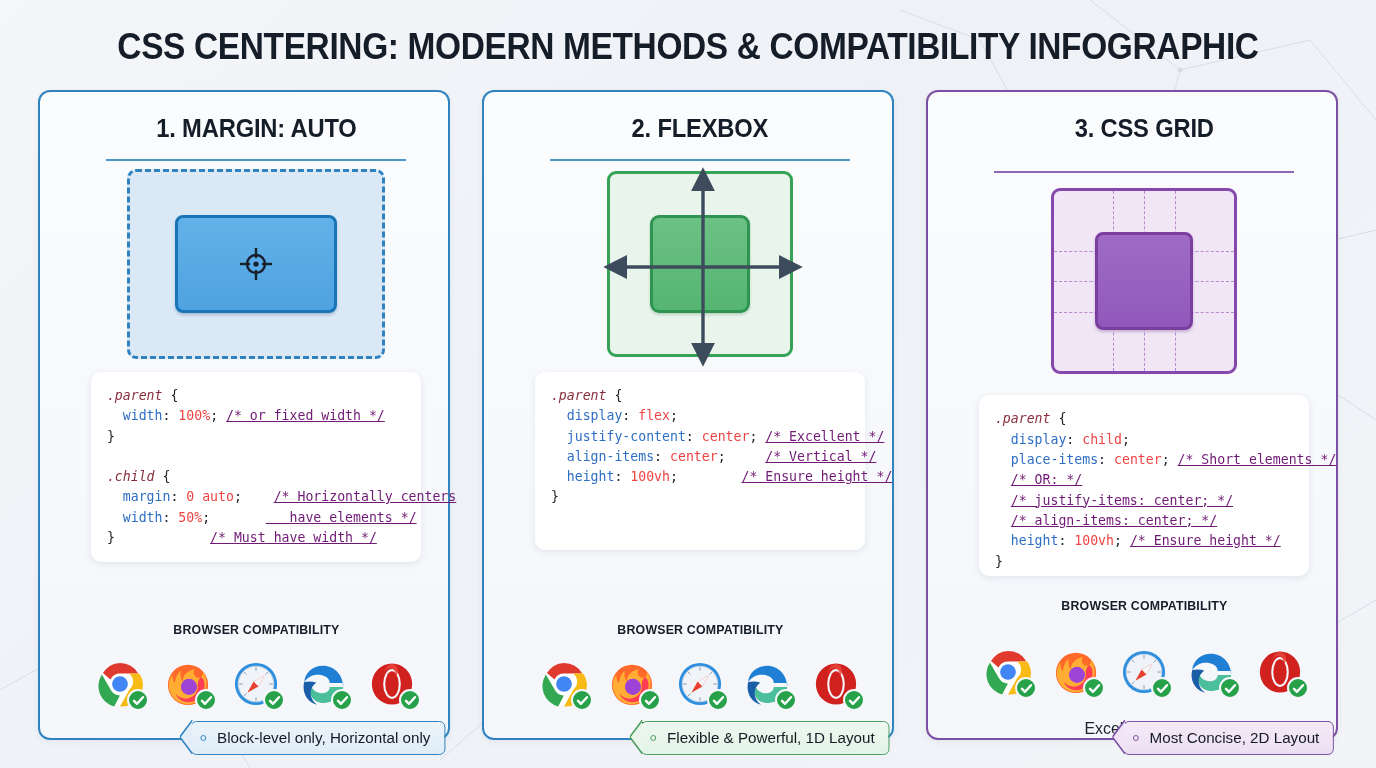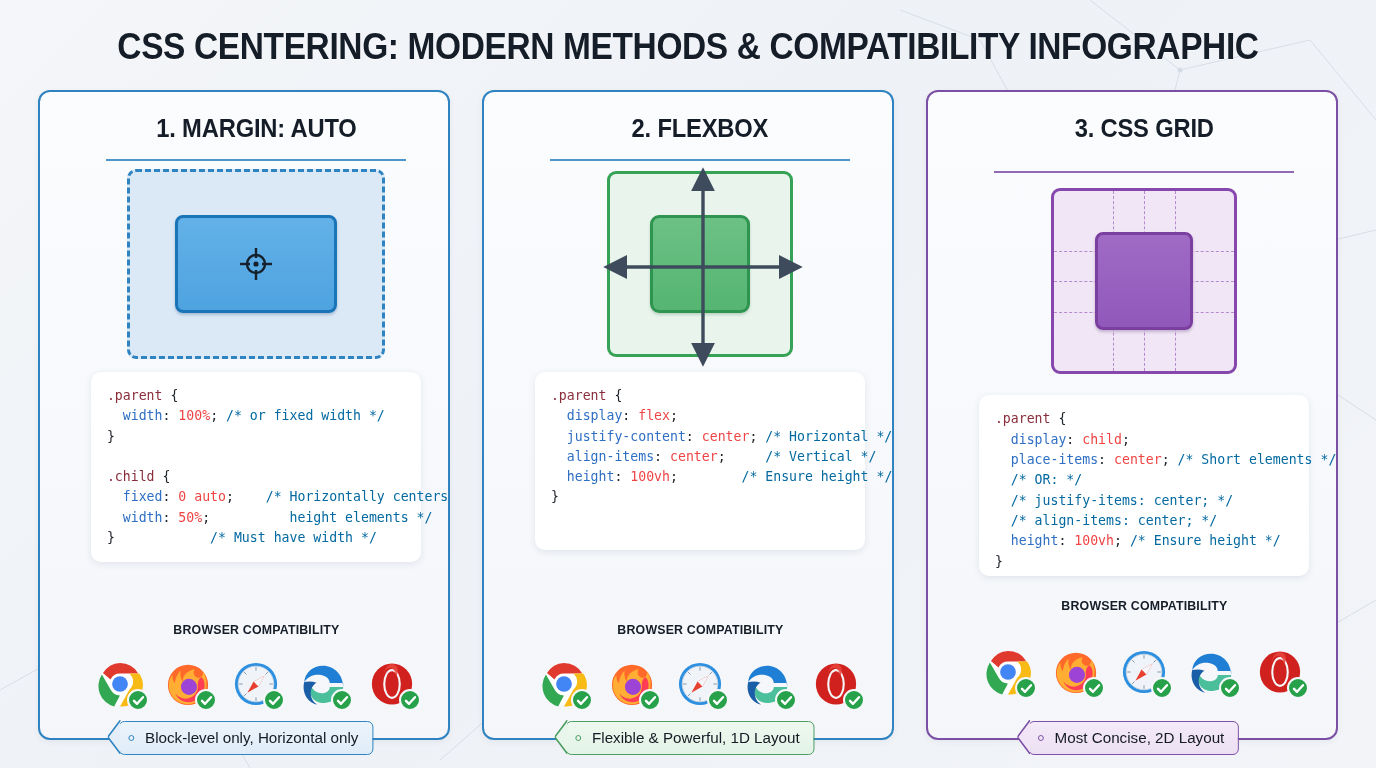--- a/index.html
+++ b/index.html
@@ -143,24 +143,24 @@
     margin-top: 6px;
     min-height: 178px;
   }
   .code-box pre {
     font-family: "DejaVu Sans Mono", monospace;
     font-size: 13.2px;
     line-height: 20.3px;
     color: #20242b;
     white-space: pre;
   }
-  .c-sel  { color: #8a2d3b; }
+  .c-sel  { color: #8a2d3b; font-style: italic; }
   .c-prop { color: #2e6fc4; }
   .c-val  { color: #ef4444; }
-  .c-com  { color: #0369a1; }
+  .c-com  { color: #701a75; text-decoration: underline; }
   .c-pun  { color: #20242b; }
 
   
   .compat-head {
     display: flex; align-items: center; gap: 10px;
     width: 86%;
     margin-top: auto;
     flex-direction: column;
   }
   .compat-head .ln { flex: 1; height: 1px; background: #c7cfdb; }
@@ -180,21 +180,21 @@
   .check svg { display: block; }
 
   .compat-label {
     font-size: 16.5px; color: #1b222c; margin-top: 12px;
     transform: scaleX(0.96);
   }
 
   
   .ribbon-zone {
     position: absolute; left: 4px; right: 0; bottom: -17px;
-    display: flex; justify-content: center;
+    display: flex; justify-content: flex-end;
   }
   .ribbon {
     position: relative;
     background: linear-gradient(180deg, #ecf4fb 0%, #dfecf8 100%);
     border: 1.6px solid #2e83c0;
     border-radius: 6px;
     height: 34px;
     display: flex; align-items: center;
     padding: 0 14px 0 26px;
     font-size: 15.5px; color: #141b24;
@@ -271,22 +271,22 @@
           </div>
         </div>
       </div>
 
       <div class="code-box">
         <pre><span class="c-sel">.parent</span><span class="c-pun"> {</span>
 <span class="c-pun">  </span><span class="c-prop">width</span><span class="c-pun">: </span><span class="c-val">100%</span><span class="c-pun">; </span><span class="c-com">/* or fixed width */</span>
 <span class="c-pun">}</span>
 <span class="c-pun"></span>
 <span class="c-sel">.child</span><span class="c-pun"> {</span>
-<span class="c-pun">  </span><span class="c-prop">fixed</span><span class="c-pun">: </span><span class="c-val">0 auto</span><span class="c-pun">;    </span><span class="c-com">/* Horizontally centers</span>
-<span class="c-pun">  </span><span class="c-prop">width</span><span class="c-pun">: </span><span class="c-val">50%</span><span class="c-pun">;       </span><span class="c-com">   height elements */</span>
+<span class="c-pun">  </span><span class="c-prop">margin</span><span class="c-pun">: </span><span class="c-val">0 auto</span><span class="c-pun">;    </span><span class="c-com">/* Horizontally centers</span>
+<span class="c-pun">  </span><span class="c-prop">width</span><span class="c-pun">: </span><span class="c-val">50%</span><span class="c-pun">;       </span><span class="c-com">   have elements */</span>
 <span class="c-pun">}</span><span class="c-pun">            </span><span class="c-com">/* Must have width */</span></pre>
       </div>
 
       <div class="compat-head">
         <span class="ln"></span>
         <span class="txt">BROWSER COMPATIBILITY</span>
         <span class="ln"></span>
       </div>
       <div class="browsers">
           <span class="browser">
@@ -394,21 +394,21 @@
               <line x1="107" y1="107" x2="12" y2="107"></line>
               <line x1="107" y1="107" x2="202" y2="107"></line>
             </g>
           </svg>
         </div>
       </div>
 
       <div class="code-box">
         <pre><span class="c-sel">.parent</span><span class="c-pun"> {</span>
 <span class="c-pun">  </span><span class="c-prop">display</span><span class="c-pun">: </span><span class="c-val">flex</span><span class="c-pun">;</span>
-<span class="c-pun">  </span><span class="c-prop">justify-content</span><span class="c-pun">: </span><span class="c-val">center</span><span class="c-pun">; </span><span class="c-com">/* Horizontal */</span>
+<span class="c-pun">  </span><span class="c-prop">justify-content</span><span class="c-pun">: </span><span class="c-val">center</span><span class="c-pun">; </span><span class="c-com">/* Excellent */</span>
 <span class="c-pun">  </span><span class="c-prop">align-items</span><span class="c-pun">: </span><span class="c-val">center</span><span class="c-pun">;     </span><span class="c-com">/* Vertical */</span>
 <span class="c-pun">  </span><span class="c-prop">height</span><span class="c-pun">: </span><span class="c-val">100vh</span><span class="c-pun">;        </span><span class="c-com">/* Ensure height */</span>
 <span class="c-pun">}</span></pre>
       </div>
 
       <div class="compat-head">
         <span class="ln"></span>
         <span class="txt">BROWSER COMPATIBILITY</span>
         <span class="ln"></span>
       </div>

